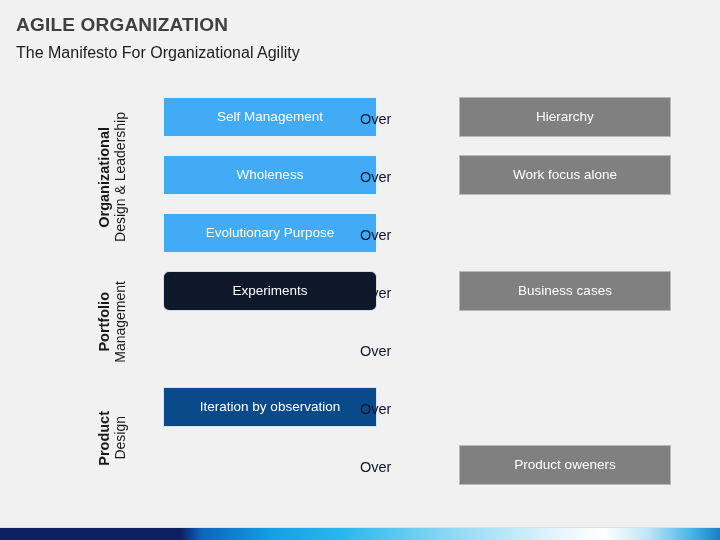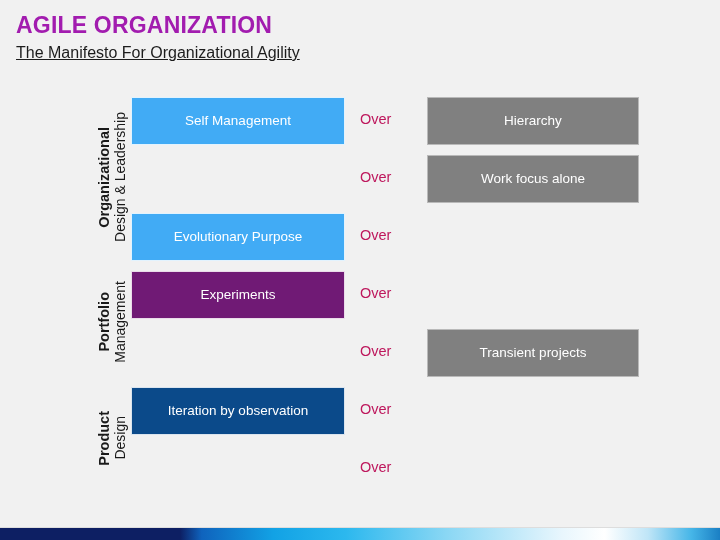--- a/index.html
+++ b/index.html
@@ -17,36 +17,35 @@
   }
 
   
   #header {
     position: absolute;
     left: 16px;
     top: 12px;
     width: 690px;
   }
   #page-title {
-    font-size: 23px;
+    font-size: 19px;
     font-weight: bold;
-    color: #a21caf;
+    color: #404040;
     letter-spacing: 0.2px;
     line-height: 26px;
     margin: 0;
     white-space: nowrap;
   }
   #page-subtitle {
     font-size: 16px;
     font-weight: normal;
     color: #1c1c1c;
     line-height: 22px;
     margin: 4px 0 0 0;
     white-space: nowrap;
-    text-decoration: underline;
   }
 
   
   #matrix {
     position: absolute;
     left: 0;
     top: 97px;
     width: 720px;
   }
 
@@ -90,57 +89,58 @@
   .row {
     position: relative;
     height: 44px;
     margin-bottom: 14px;
   }
   .row:last-child { margin-bottom: 0; }
 
   .box {
     position: absolute;
     top: 0;
-    height: 48px;
+    height: 40px;
     display: flex;
     align-items: center;
     justify-content: center;
     color: #ffffff;
     font-size: 13.5px;
     box-sizing: border-box;
     text-align: center;
     line-height: 1.1;
+    margin-left: 32px;
   }
   .box.left {
     left: 131px;
     width: 214px;
     border: 1px solid rgba(255,255,255,0.85);
   }
   .box.right {
     left: 427px;
     width: 212px;
     background: #808080;
     border: 1px solid #b9b9b9;
   }
 
   .tier-a .box.left { background: #41abf5; }
-  .tier-b .box.left { background: #701a75; }
+  .tier-b .box.left { background: #0f172a; border-radius: 6px; }
   .tier-c .box.left { background: #0b4a8a; text-align: center; }
 
   .over {
     position: absolute;
     left: 360px;
     top: 0;
     width: 60px;
     height: 44px;
     display: flex;
     align-items: center;
     justify-content: flex-start;
     font-size: 14.5px;
-    color: #be185d;
+    color: #0f172a;
   }
 
   .group-gap { height: 14px; }
 
   
   #bottom-bar {
     position: absolute;
     left: 0;
     bottom: 0;
     width: 720px;
@@ -183,20 +183,21 @@
       <span class="vtext secondary">Design &amp; Leadership</span>
     </div>
 
     <div class="row">
       <div class="box left">Self Management</div>
       <div class="over">Over</div>
       <div class="box right">Hierarchy</div>
     </div>
 
     <div class="row">
+      <div class="box left">Wholeness</div>
       <div class="over">Over</div>
       <div class="box right">Work focus alone</div>
     </div>
 
     <div class="row">
       <div class="box left">Evolutionary Purpose</div>
       <div class="over">Over</div>
     </div>
   </div>
 
@@ -204,42 +205,43 @@
 
   <div class="group tier-b">
     <div class="group-label">
       <span class="vtext primary">Portfolio</span>
       <span class="vtext secondary">Management</span>
     </div>
 
     <div class="row">
       <div class="box left">Experiments</div>
       <div class="over">Over</div>
-    </div>
-
-    <div class="row">
-      <div class="over">Over</div>
-      <div class="box right">Transient projects</div>
+      <div class="box right">Business cases</div>
+    </div>
+
+    <div class="row">
+      <div class="over">Over</div>
     </div>
   </div>
 
   <div class="group-gap"></div>
 
   <div class="group tier-c">
     <div class="group-label">
       <span class="vtext primary">Product</span>
       <span class="vtext secondary">Design</span>
     </div>
 
     <div class="row">
       <div class="box left">Iteration by observation</div>
       <div class="over">Over</div>
     </div>
 
     <div class="row">
       <div class="over">Over</div>
+      <div class="box right">Product oweners</div>
     </div>
   </div>
 
 </div>
 
 <div id="bottom-divider"></div>
 <div id="bottom-bar"></div>
 
 </body></html>

